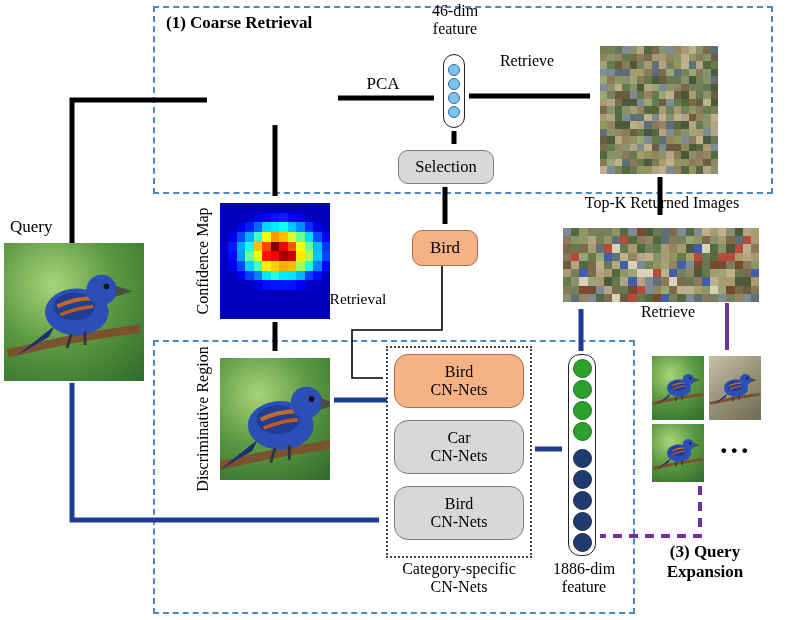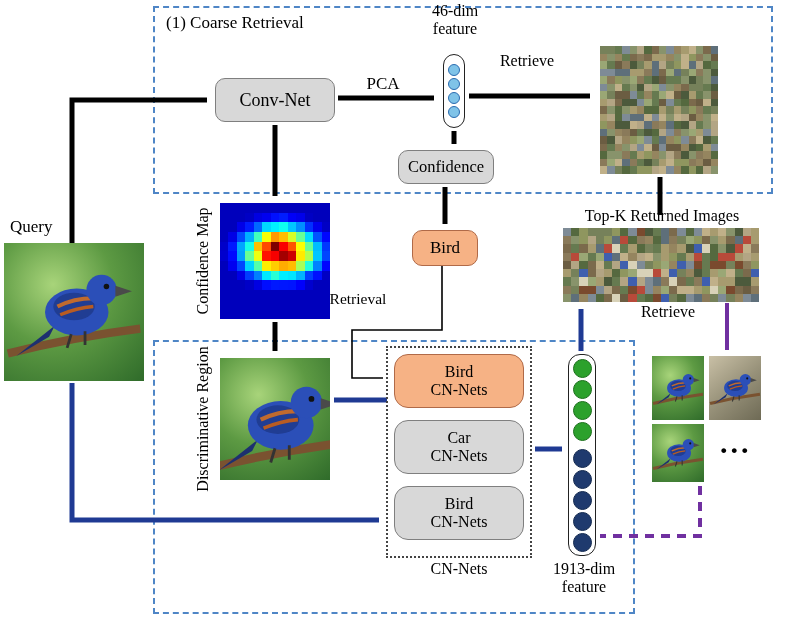--- a/index.html
+++ b/index.html
@@ -1,20 +1,20 @@
 <!DOCTYPE html>
 <html style="--c-dashed_border: #4f86c6; --c-arrow_black: #000000; --c-arrow_navy: #1f3a93; --c-arrow_purple: #7030a0; --c-box_gray: #d8d8d8; --c-box_salmon: #f6b285; --c-circle_sky: #7fc3e8; --c-circle_green: #2ca12c; --c-circle_navy: #1f3a6e;"><head>
 <meta charset="utf-8">
 <style>
   html,body{margin:0;padding:0;background:#fff;font-family:"Liberation Serif",serif;color:#000}
   #stage{position:relative;width:787px;height:620px;background:#fff;overflow:hidden}
   .dashedbox{position:absolute;border:2px dashed var(--c-dashed_border,#4f86c6);box-sizing:border-box}
   .dottedbox{position:absolute;border:2px dotted #444;box-sizing:border-box}
   .lbl{position:absolute;font-size:16px;text-align:center;line-height:1.15;white-space:nowrap}
-  .bold{font-weight:normal}
+  .bold{font-weight:bold}
   .node{position:absolute;display:flex;align-items:center;justify-content:center;text-align:center;
         font-size:17px;box-sizing:border-box;line-height:1.12}
   .node.col{flex-direction:column;font-size:16px}
   .gray{background:var(--c-box_gray,#d8d8d8);border:1.5px solid #7f7f7f;border-radius:10px}
   .salmon{background:var(--c-box_salmon,#f6b285);border:1.5px solid #b06a48;border-radius:10px}
   .bigR{border-radius:14px}
   .vlabel{position:absolute;white-space:nowrap;font-size:16px;
           transform:translate(-50%,-50%) rotate(-90deg)}
   .vec{position:absolute;background:#fff;border:1.5px solid #222;border-radius:12px;
        display:flex;flex-direction:column;align-items:center;justify-content:center;
@@ -101,23 +101,20 @@
   </svg>
 
   <div class="lbl bold nodez" style="left:166px;top:13px;width:200px;text-align:left;font-size:17px">(1) Coarse Retrieval</div>
 
   <div class="lbl nodez" style="left:412px;top:2px;width:86px">
     <div>46-dim</div>
     <div>feature</div>
   </div>
 
 
-  <div class="node gray nodez" style="left:215px;top:78px;width:120px;height:44px;font-size:18px">
-    <span>Conv-Net</span>
-  </div>
 
   <div class="lbl nodez" style="left:353px;top:74px;width:60px;font-size:17px">PCA</div>
 
   <div id="vec32" class="vec nodez" style="left:443px;top:54px;width:22px;height:74px">
       <div class="dot dot-sky"></div>
       <div class="dot dot-sky"></div>
       <div class="dot dot-sky"></div>
       <div class="dot dot-sky"></div>
     </div>
 
@@ -392,21 +389,21 @@
       <div style="background: rgb(126, 139, 150);"></div>
       <div style="background: rgb(149, 133, 95);"></div>
       <div style="background: rgb(85, 105, 63);"></div>
       <div style="background: rgb(143, 150, 95);"></div>
       <div style="background: rgb(85, 105, 63);"></div>
       <div style="background: rgb(179, 165, 132);"></div>
       <div style="background: rgb(136, 147, 107);"></div>
     </div>
 
   <div class="node gray nodez" style="left:398px;top:150px;width:96px;height:34px;font-size:16.5px">
-    <span>Confidence</span>
+    <span>Selection</span>
   </div>
 
   <div class="node salmon nodez" style="left:412px;top:230px;width:66px;height:36px">
     <span>Bird</span>
   </div>
 
   <div class="lbl nodez" style="left:318px;top:290px;width:80px;font-size:15.5px">Retrieval</div>
 
   <div class="lbl nodez" style="left:10px;top:217px;width:70px;text-align:left;font-size:17px">Query</div>
   <div class="pic bg-green nodez" style="left:4px;top:243px;width:140px;height:138px">
@@ -594,41 +591,42 @@
   </div>
   <div class="node col gray bigR nodez" style="left:394px;top:486px;width:130px;height:54px">
     <div>Bird</div>
     <div>CN-Nets</div>
   </div>
 
   <div class="lbl bold nodez" style="left:158px;top:558px;width:188px;font-size:17px">
   </div>
 
   <div class="lbl nodez" style="left:378px;top:560px;width:162px">
+    <div>Category-specific</div>
     <div>CN-Nets</div>
   </div>
 
   <div id="vec1024" class="vec nodez" style="left:568px;top:354px;width:28px;height:202px">
       <div class="dot dot-green"></div>
       <div class="dot dot-green"></div>
       <div class="dot dot-green"></div>
       <div class="dot dot-green"></div>
       <div class="dot dot-navy gap-top"></div>
       <div class="dot dot-navy"></div>
       <div class="dot dot-navy"></div>
       <div class="dot dot-navy"></div>
       <div class="dot dot-navy"></div>
     </div>
 
   <div class="lbl nodez" style="left:538px;top:560px;width:92px">
-    <div>1913-dim</div>
+    <div>1886-dim</div>
     <div>feature</div>
   </div>
 
-  <div class="lbl nodez" style="left:556px;top:207px;width:212px">Top-K Returned Images</div>
+  <div class="lbl nodez" style="left:556px;top:194px;width:212px">Top-K Returned Images</div>
   <div id="mosaic-topk" class="mosaic nodez" style="left: 563px; top: 228px; width: 196px; height: 74px; grid-template-columns: repeat(24, 1fr);">
       <div style="background: rgb(126, 139, 150);"></div>
       <div style="background: rgb(85, 105, 63);"></div>
       <div style="background: rgb(143, 150, 95);"></div>
       <div style="background: rgb(118, 129, 90);"></div>
       <div style="background: rgb(118, 129, 90);"></div>
       <div style="background: rgb(118, 129, 90);"></div>
       <div style="background: rgb(143, 150, 95);"></div>
       <div style="background: rgb(85, 105, 63);"></div>
       <div style="background: rgb(126, 139, 150);"></div>
@@ -853,14 +851,18 @@
         <use href="#bird"></use>
       </svg>
   </div>
   <div class="pic bg-green nodez" style="left:652px;top:424px;width:52px;height:58px">
     <svg class="birdsvg" viewBox="0 0 100 100">
         <use href="#bird"></use>
       </svg>
   </div>
   <div class="dots3 nodez" style="left:720px;top:428px">...</div>
 
+  <div class="lbl bold nodez" style="left:630px;top:542px;width:150px;font-size:17px">
+    <div>(3) Query</div>
+    <div>Expansion</div>
+  </div>
 
 </div>
 
 </body></html>

